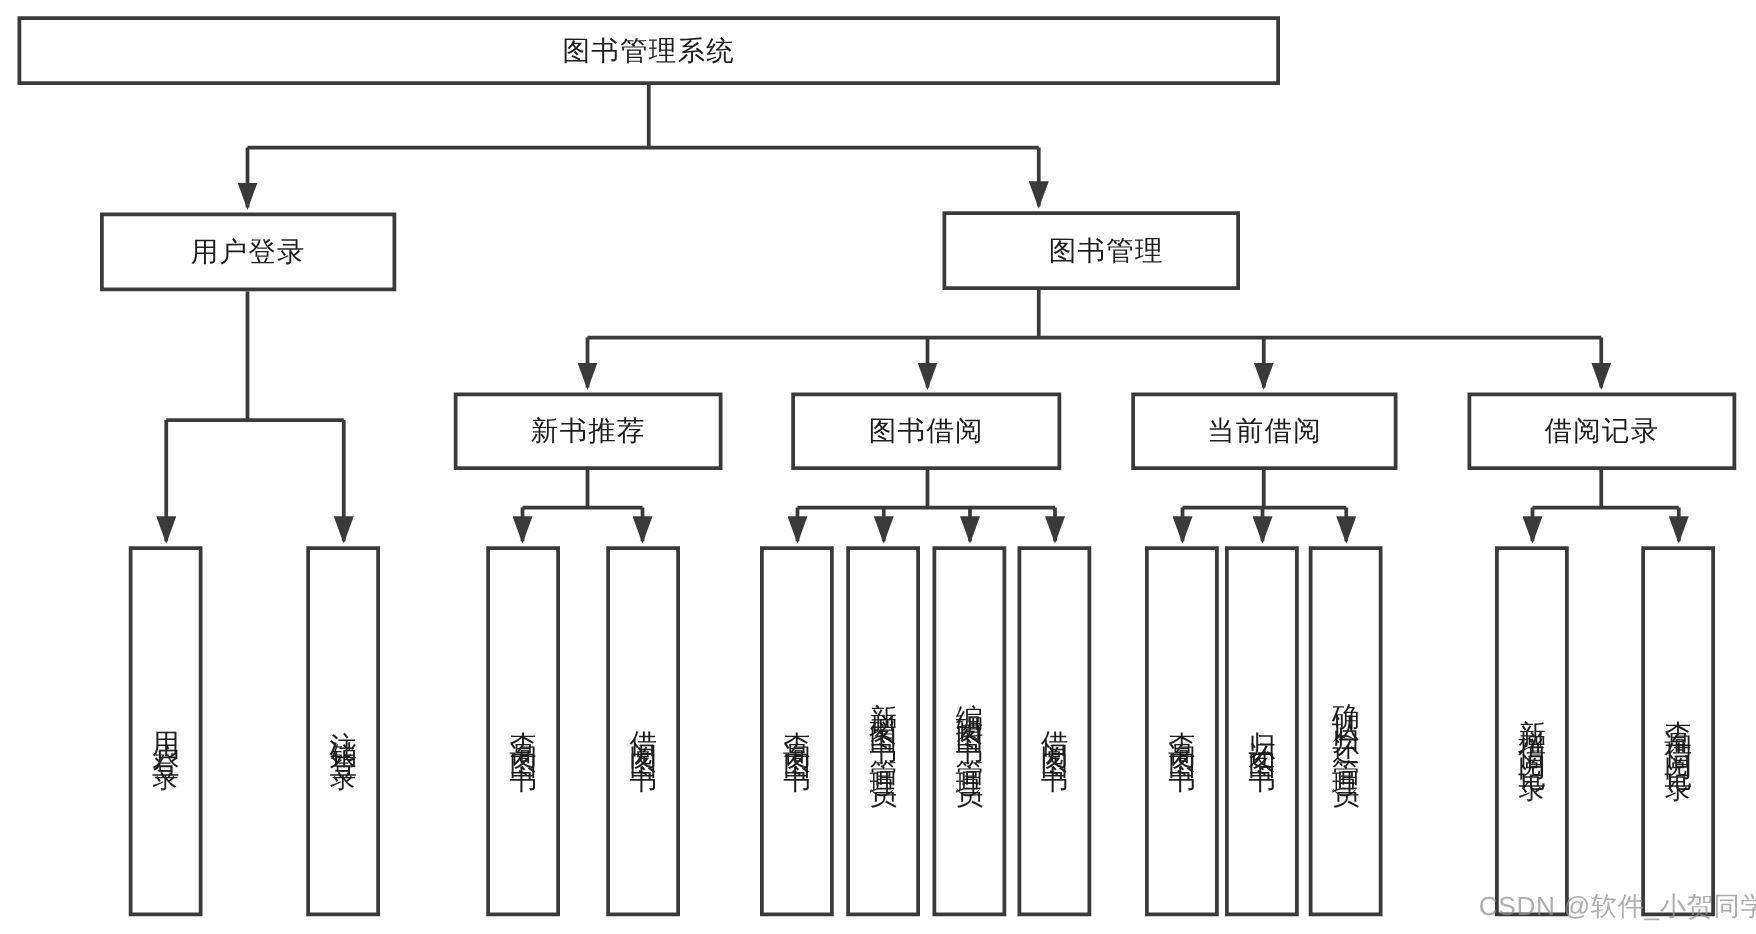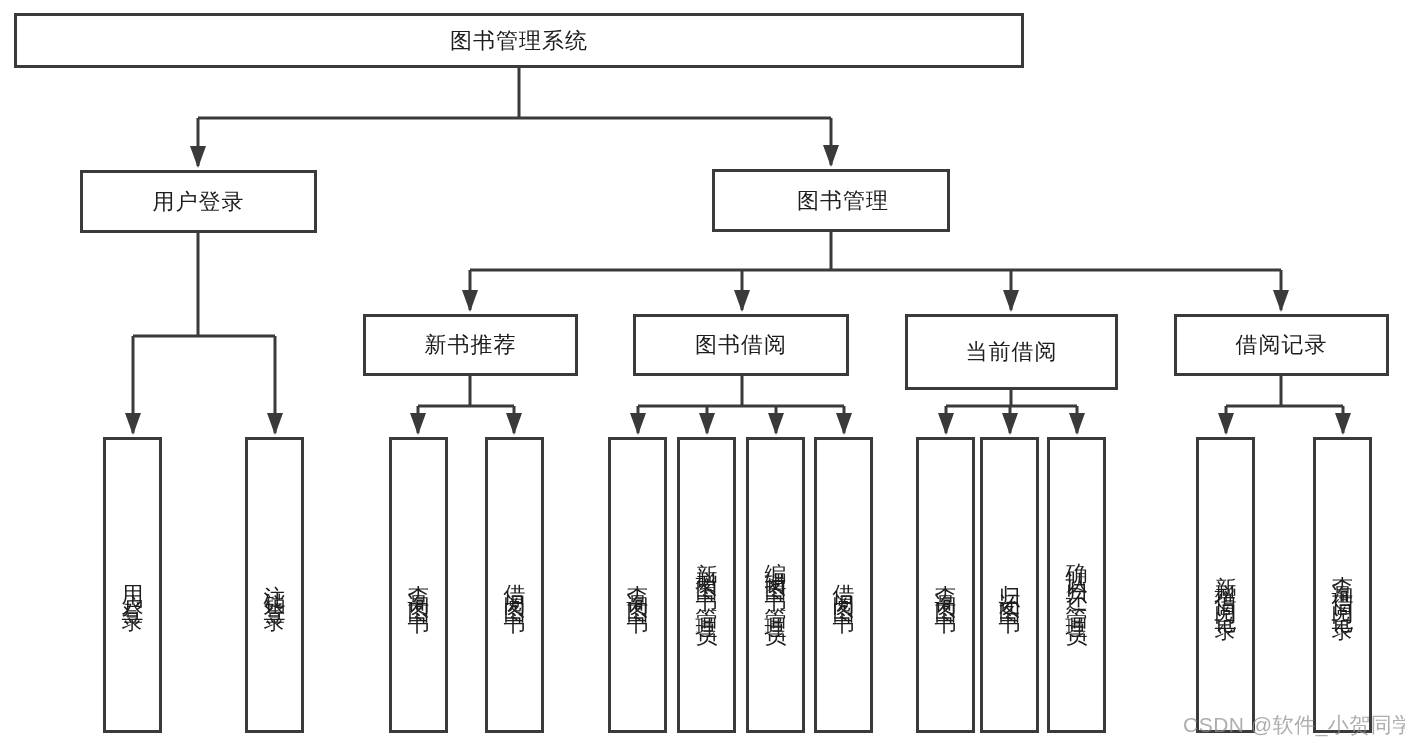--- a/index.html
+++ b/index.html
@@ -86,25 +86,25 @@
 
       <path d="M1281,376 V406 M1226,406 H1343"></path>
       <line x1="1226" y1="406" x2="1226" y2="433" marker-end="url(#ah)"></line>
       <line x1="1343" y1="406" x2="1343" y2="433" marker-end="url(#ah)"></line>
     </g>
   </svg>
 
   <div class="node" style="left:14px;top:13px;width:1010px;height:55px;">图书管理系统</div>
 
   <div class="node" style="left:80px;top:170px;width:237px;height:63px;">用户登录</div>
-  <div class="node" style="left:712px;top:169px;width:238px;height:63px;padding-left:24px;">图书管理</div>
+  <div class="node" style="left:754px;top:169px;width:238px;height:63px;padding-left:24px;">图书管理</div>
 
   <div class="node" style="left:363px;top:314px;width:215px;height:62px;text-align:center;">新书推荐</div>
   <div class="node" style="left:633px;top:314px;width:216px;height:62px;">图书借阅</div>
-  <div class="node" style="left:905px;top:314px;width:213px;height:76px;">当前借阅</div>
+  <div class="node" style="left:905px;top:314px;width:213px;height:62px;">当前借阅</div>
   <div class="node" style="left:1174px;top:314px;width:215px;height:62px;">借阅记录</div>
 
   <div class="node node-v" style="left:103px;top:437px;width:59px;height:296px;">用户登录</div>
   <div class="node node-v" style="left:245px;top:437px;width:59px;height:296px;">注销登录</div>
 
   <div class="node node-v" style="left:389px;top:437px;width:59px;height:296px;">查询图书</div>
   <div class="node node-v" style="left:485px;top:437px;width:59px;height:296px;">借阅图书</div>
 
   <div class="node node-v" style="left:608px;top:437px;width:59px;height:296px;">查询图书</div>
   <div class="node node-v" style="left:677px;top:437px;width:59px;height:296px;">新增图书（管理员）</div>

